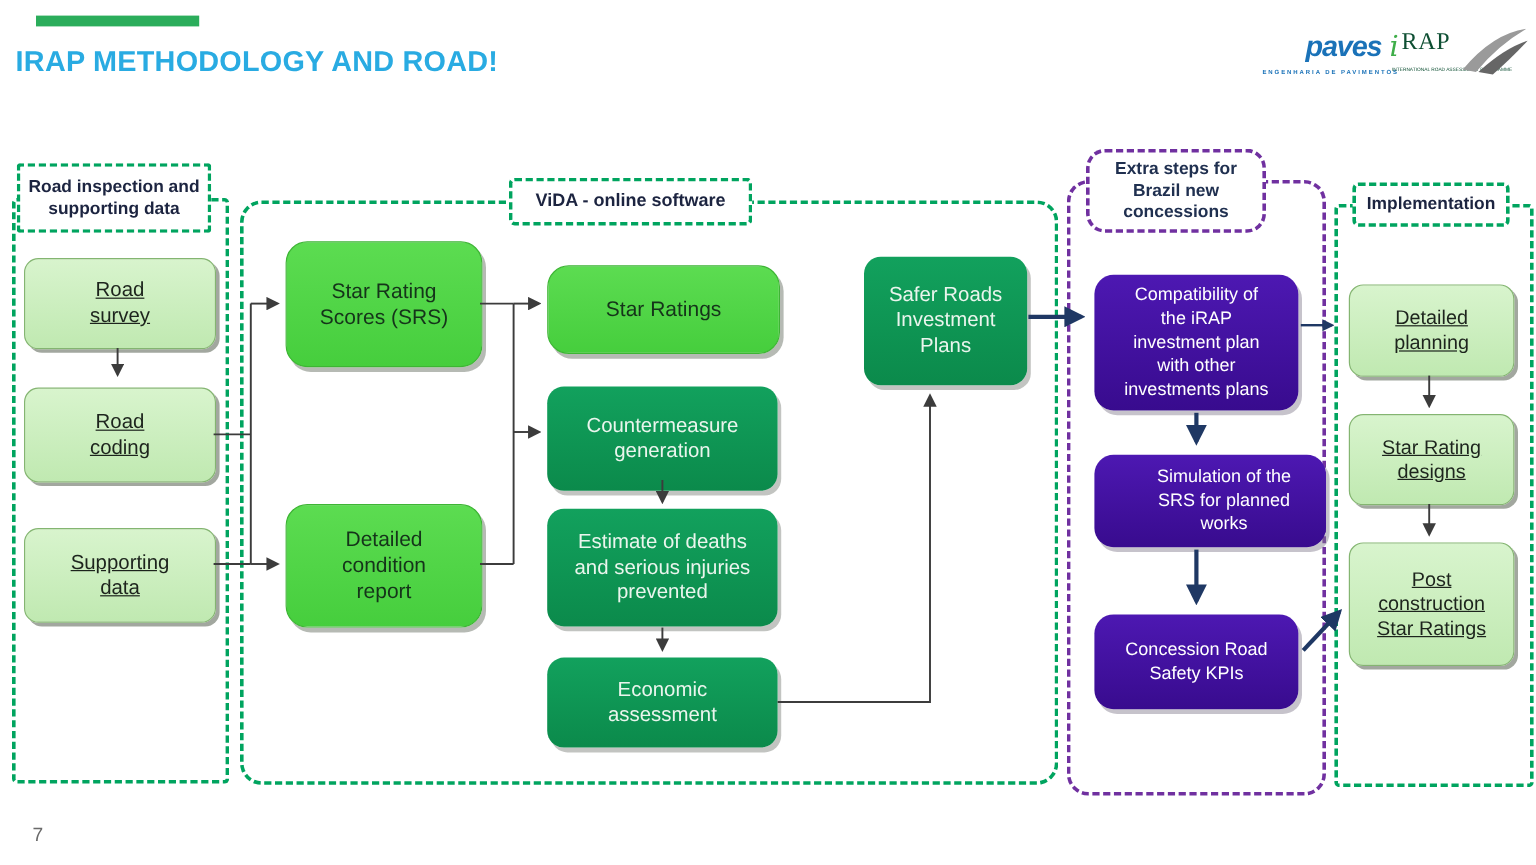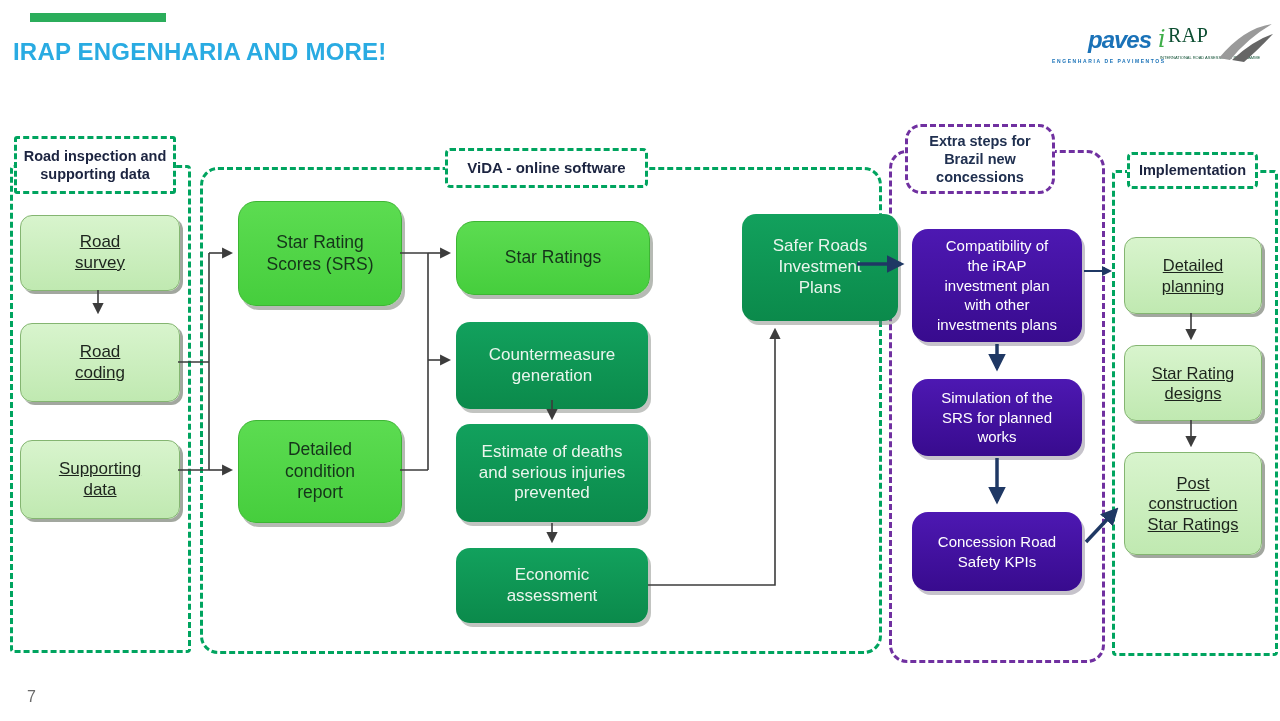--- a/index.html
+++ b/index.html
@@ -46,21 +46,21 @@
         color:#ffffff;font-size:15px;line-height:1.32;box-shadow:3px 4px 0 rgba(128,122,140,.45);}
 
   .connectors{position:absolute;left:0;top:0;z-index:4;pointer-events:none;}
 </style>
 </head>
 <body>
 
 <div class="slide">
 
   <div class="accent-bar"></div>
-  <div class="slide-title">IRAP ENGENHARIA AND MORE!</div>
+  <div class="slide-title">IRAP METHODOLOGY AND ROAD!</div>
   <div class="page-num">7</div>
 
   <div class="logo">
     <span class="paves">paves</span>
     <span class="paves-sub">ENGENHARIA DE PAVIMENTOS</span>
     <span class="irap-i">i</span>
     <span class="irap-rap">RAP</span>
     <span class="irap-sub">INTERNATIONAL ROAD ASSESSMENT PROGRAMME</span>
     <svg class="swoosh" width="56" height="42" viewBox="0 0 56 42">
       <path d="M1 36 Q26 6 54 2 Q30 16 12 38 Z" fill="#9a9a9a"></path>
@@ -68,21 +68,21 @@
     </svg>
   </div>
 
   <div class="grp" style="left:10px;top:165px;width:175px;height:482px;border-radius:4px;"></div>
   <div class="grp rounded" style="left:200px;top:167px;width:676px;height:481px;"></div>
   <div class="grp purple" style="left:889px;top:150px;width:210px;height:507px;"></div>
   <div class="grp" style="left:1112px;top:170px;width:160px;height:480px;border-radius:4px;"></div>
 
   <div class="grp-label" style="left:14px;top:136px;width:156px;height:52px;font-size:14.5px;border-radius:3px;">Road inspection and
 supporting data</div>
-  <div class="grp-label" style="left:445px;top:148px;width:197px;height:34px;font-size:15px;border-radius:5px;">ViDA - online software</div>
+  <div class="grp-label" style="left:424px;top:148px;width:197px;height:34px;font-size:15px;border-radius:5px;">ViDA - online software</div>
   <div class="grp-label purple" style="left:905px;top:124px;width:144px;height:64px;font-size:14.5px;">Extra steps for
 Brazil new
 concessions</div>
   <div class="grp-label" style="left:1127px;top:152px;width:125px;height:31px;font-size:14.5px;border-radius:5px;">Implementation</div>
 
   <div class="box light" style="left:20px;top:215px;width:158px;height:74px;">Road
 survey</div>
   <div class="box light" style="left:20px;top:323px;width:158px;height:77px;">Road
 coding</div>
   <div class="box light" style="left:20px;top:440px;width:158px;height:77px;">Supporting
@@ -94,30 +94,30 @@
 condition
 report</div>
   <div class="box bright" style="left:456px;top:221px;width:192px;height:72px;">Star Ratings</div>
   <div class="box dark" style="left:456px;top:322px;width:192px;height:87px;">Countermeasure
 generation</div>
   <div class="box dark" style="left:456px;top:424px;width:192px;height:98px;">Estimate of deaths
 and serious injuries
 prevented</div>
   <div class="box dark" style="left:456px;top:548px;width:192px;height:75px;">Economic
 assessment</div>
-  <div class="box dark" style="left:742px;top:214px;width:156px;height:107px;">Safer Roads
+  <div class="box dark" style="left:720px;top:214px;width:136px;height:107px;">Safer Roads
 Investment
 Plans</div>
 
   <div class="box purplebox" style="left:912px;top:229px;width:170px;height:113px;">Compatibility of
 the iRAP
 investment plan
 with other
 investments plans</div>
-  <div class="box purplebox" style="left:912px;top:379px;width:170px;height:77px;">Simulation of the
+  <div class="box purplebox" style="left:912px;top:379px;width:170px;height:77px;padding-left:23px;">Simulation of the
 SRS for planned
 works</div>
   <div class="box purplebox" style="left:912px;top:512px;width:170px;height:79px;">Concession Road
 Safety KPIs</div>
 
   <div class="box light" style="left:1124px;top:237px;width:136px;height:75px;font-size:16.5px;">Detailed
 planning</div>
   <div class="box light" style="left:1124px;top:345px;width:136px;height:74px;font-size:16.5px;">Star Rating
 designs</div>
   <div class="box light" style="left:1124px;top:452px;width:136px;height:101px;font-size:16.5px;">Post

